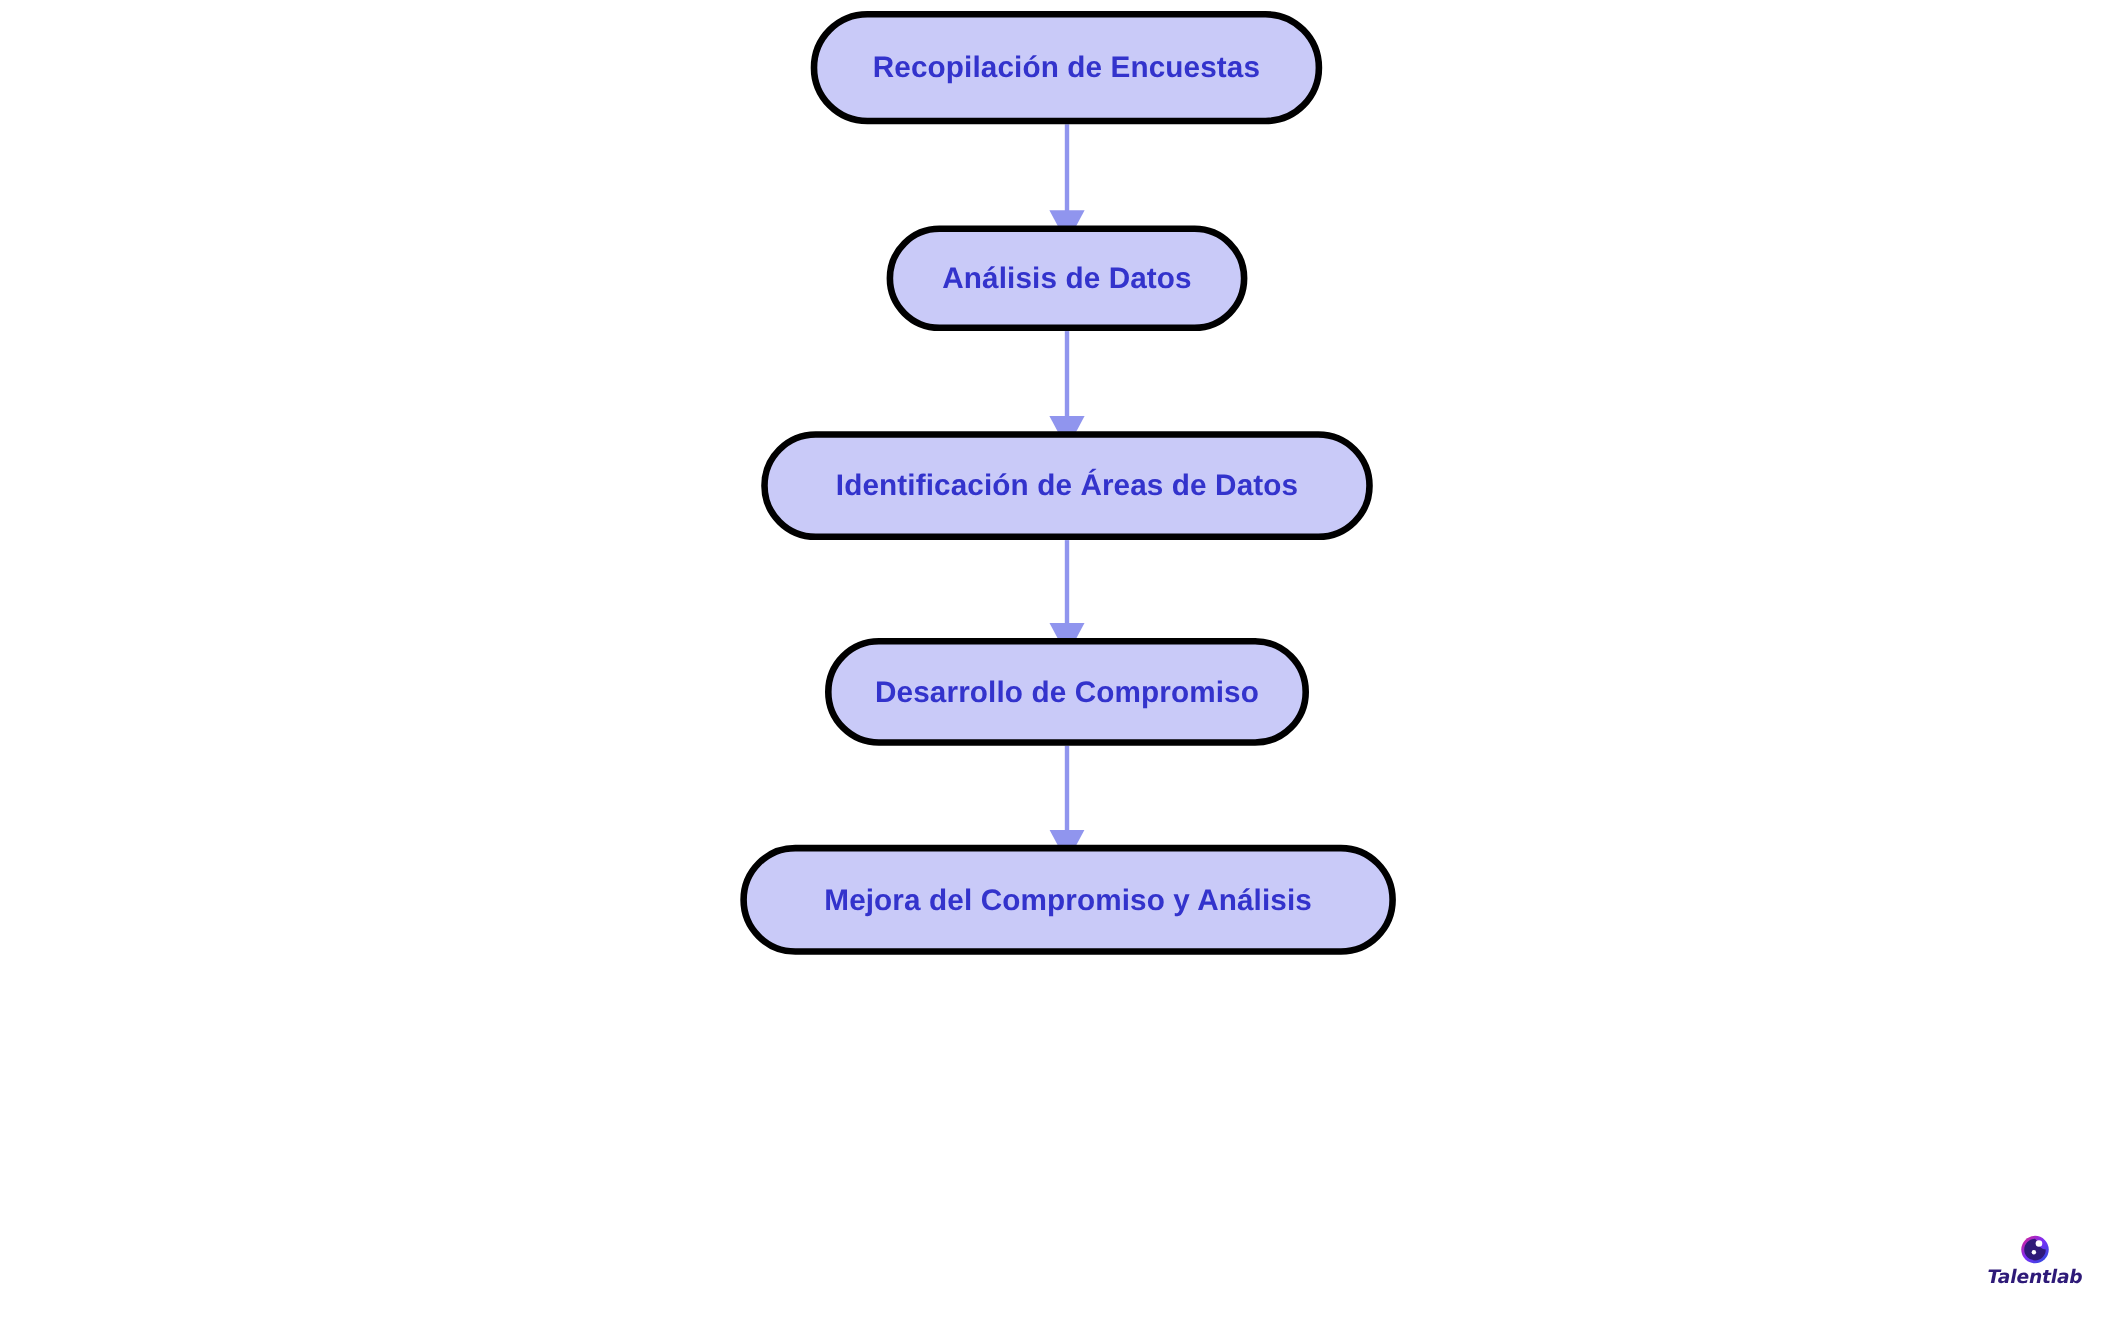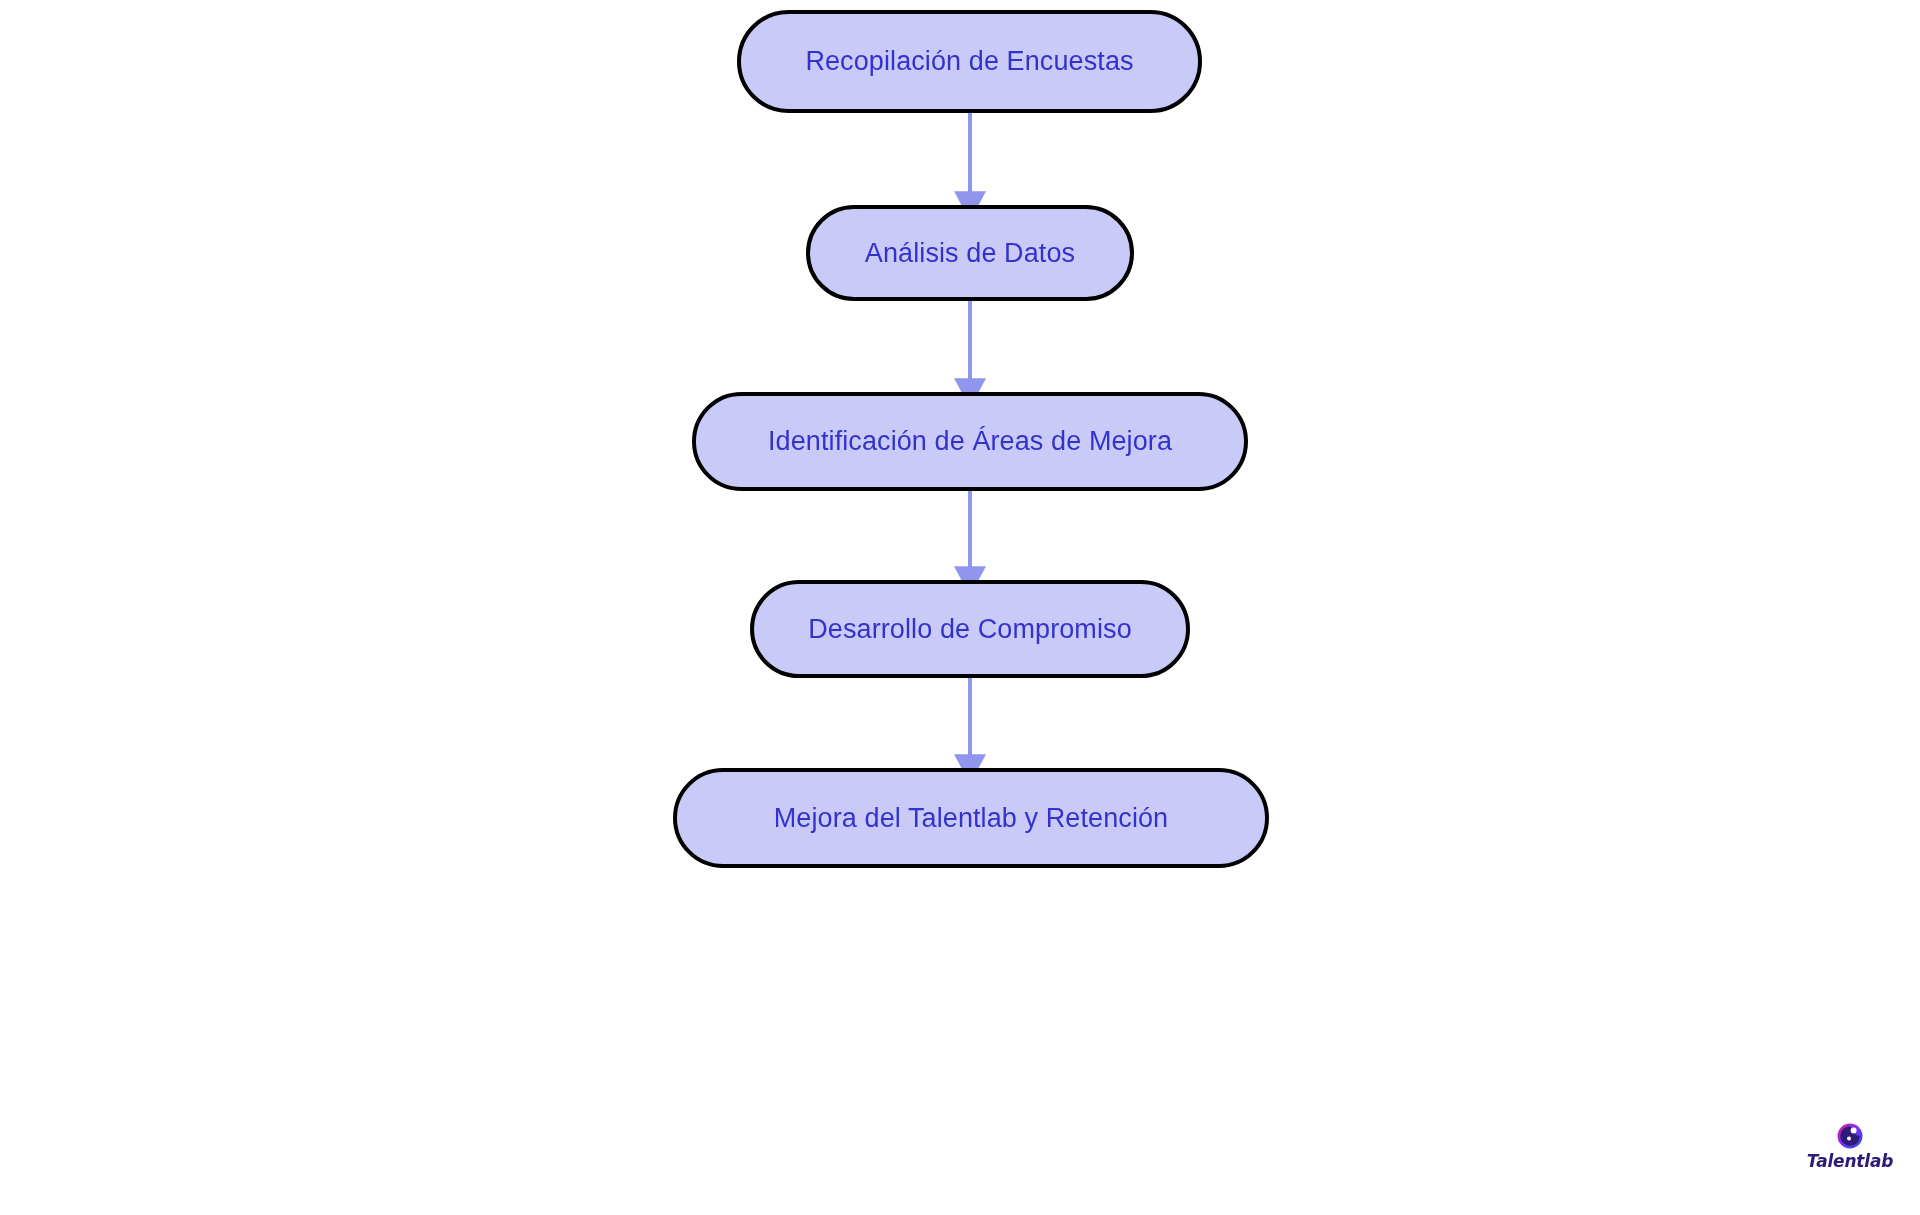--- a/index.html
+++ b/index.html
@@ -23,25 +23,25 @@
   }
 
   
   .node {
     position: absolute;
     box-sizing: border-box;
     display: flex;
     align-items: center;
     justify-content: center;
     background: #c9caf8;
-    border: 4px solid #000000;
+    border: 6px solid #000000;
     border-radius: 9999px;
     color: #3333cc;
     font-size: 27px;
-    font-weight: 400;
+    font-weight: 700;
     letter-spacing: 0.1px;
     line-height: 1;
     white-space: nowrap;
     font-family: "Liberation Sans", sans-serif;
   }
 
   .node-label {
     display: block;
     pointer-events: none;
   }
@@ -118,29 +118,29 @@
 
   <div class="node" id="node-0">
     <span class="node-label">Recopilación de Encuestas</span>
   </div>
 
   <div class="node" id="node-1">
     <span class="node-label">Análisis de Datos</span>
   </div>
 
   <div class="node" id="node-2">
-    <span class="node-label">Identificación de Áreas de Mejora</span>
+    <span class="node-label">Identificación de Áreas de Datos</span>
   </div>
 
   <div class="node" id="node-3">
     <span class="node-label">Desarrollo de Compromiso</span>
   </div>
 
   <div class="node" id="node-4">
-    <span class="node-label">Mejora del Talentlab y Retención</span>
+    <span class="node-label">Mejora del Compromiso y Análisis</span>
   </div>
 
 </div>
 
 <div id="brand-logo">
   <svg id="brand-mark" viewBox="0 0 28 28" xmlns="http://www.w3.org/2000/svg">
     <defs>
       <linearGradient id="tl-grad" x1="0" y1="0" x2="1" y2="1">
         <stop offset="0%" stop-color="#e0218a"></stop>
         <stop offset="48%" stop-color="#7b2ff7"></stop>

